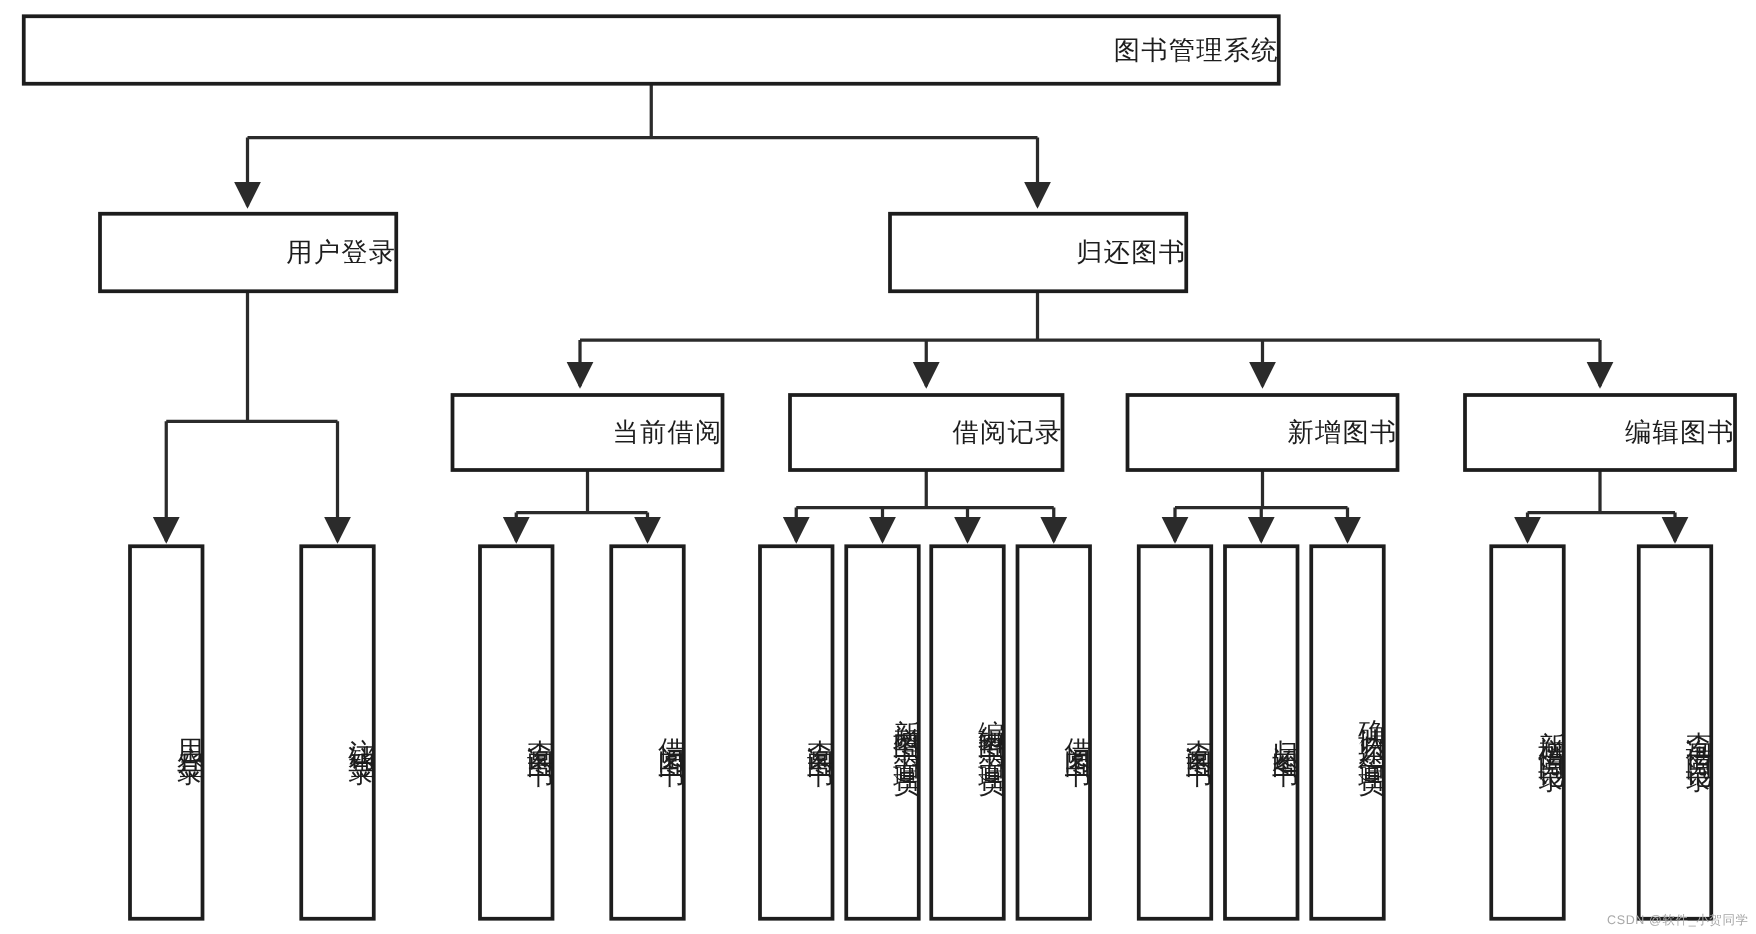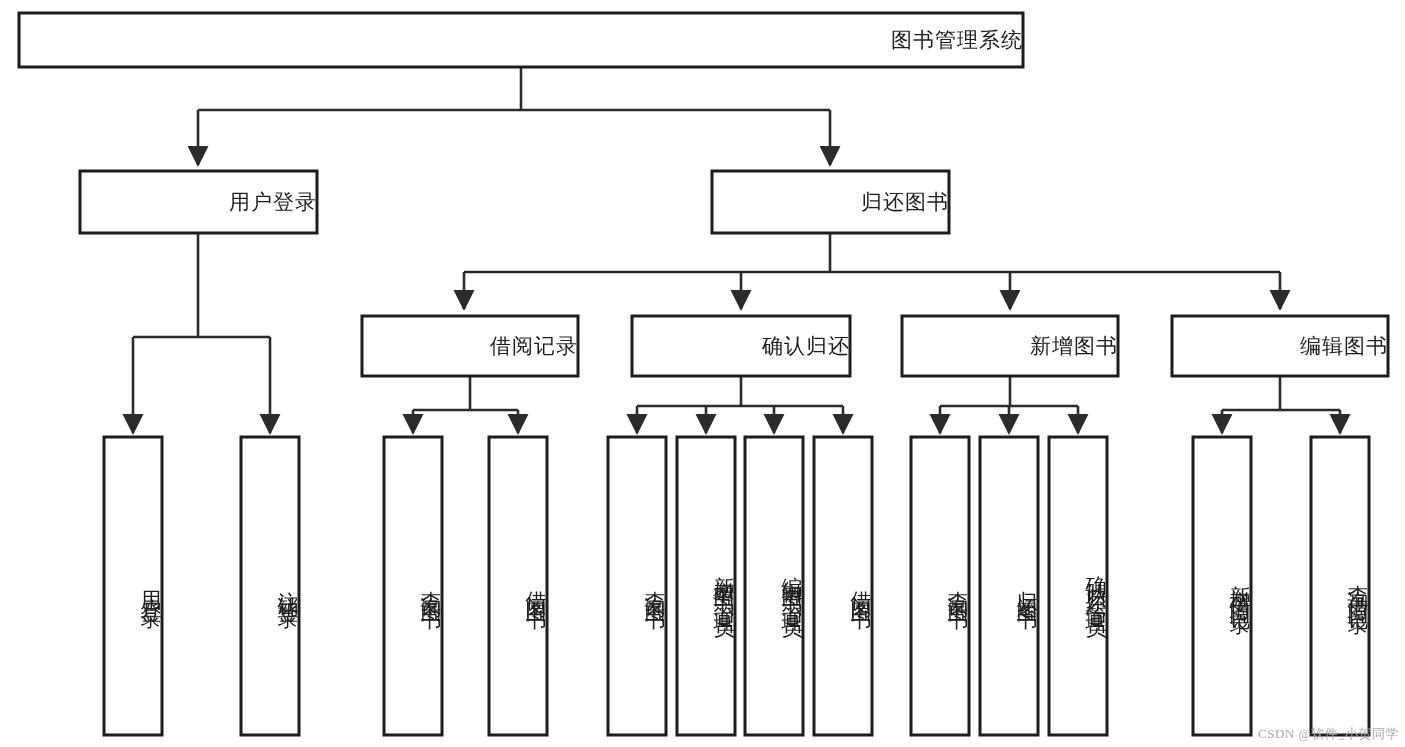--- a/index.html
+++ b/index.html
@@ -15,22 +15,22 @@
     font-family:"Liberation Sans","DejaVu Sans",sans-serif;
   }
   .vlabel{
     font-size:21px;color:#1d1d1d;
     writing-mode:vertical-rl;text-orientation:upright;
     letter-spacing:6px;line-height:1;white-space:nowrap;
     font-family:"Liberation Sans","DejaVu Sans",sans-serif;
   }
   .watermark{
     position:absolute;right:6px;bottom:4px;
-    font-size:13px;color:#a8a8a8;letter-spacing:.5px;
-    font-family:Liberation Serif, serif;
+    font-size:10px;color:#a8a8a8;letter-spacing:.5px;
+    font-family:Liberation Sans, sans-serif;
     white-space:nowrap;pointer-events:none;
   }
   foreignObject > div{width:100%;height:100%;display:flex;align-items:center;justify-content:flex-end;}
 </style>
 </head>
 <body>
 
 <svg id="diagram" viewBox="0 0 1405 747" xmlns="http://www.w3.org/2000/svg">
   <defs>
     <marker id="arrow" viewBox="0 0 12 12" refX="10" refY="6" markerWidth="9" markerHeight="9" orient="auto-start-reverse">
@@ -105,30 +105,30 @@
       <div xmlns="http://www.w3.org/1999/xhtml">
         <span class="node-label">归还图书</span>
       </div>
     </foreignObject>
   </g>
 
   <g>
     <rect x="362" y="316" width="216" height="60" fill="#ffffff" stroke="#1d1d1d" stroke-width="3"></rect>
     <foreignObject x="362" y="316" width="216" height="60">
       <div xmlns="http://www.w3.org/1999/xhtml">
-        <span class="node-label">借阅记录</span>
+        <span class="node-label">当前借阅</span>
       </div>
     </foreignObject>
   </g>
 
   <g>
     <rect x="632" y="316" width="218" height="60" fill="#ffffff" stroke="#1d1d1d" stroke-width="3"></rect>
     <foreignObject x="632" y="316" width="218" height="60">
       <div xmlns="http://www.w3.org/1999/xhtml">
-        <span class="node-label">确认归还</span>
+        <span class="node-label">借阅记录</span>
       </div>
     </foreignObject>
   </g>
 
   <g>
     <rect x="902" y="316" width="216" height="60" fill="#ffffff" stroke="#1d1d1d" stroke-width="3"></rect>
     <foreignObject x="902" y="316" width="216" height="60">
       <div xmlns="http://www.w3.org/1999/xhtml">
         <span class="node-label">新增图书</span>
       </div>

